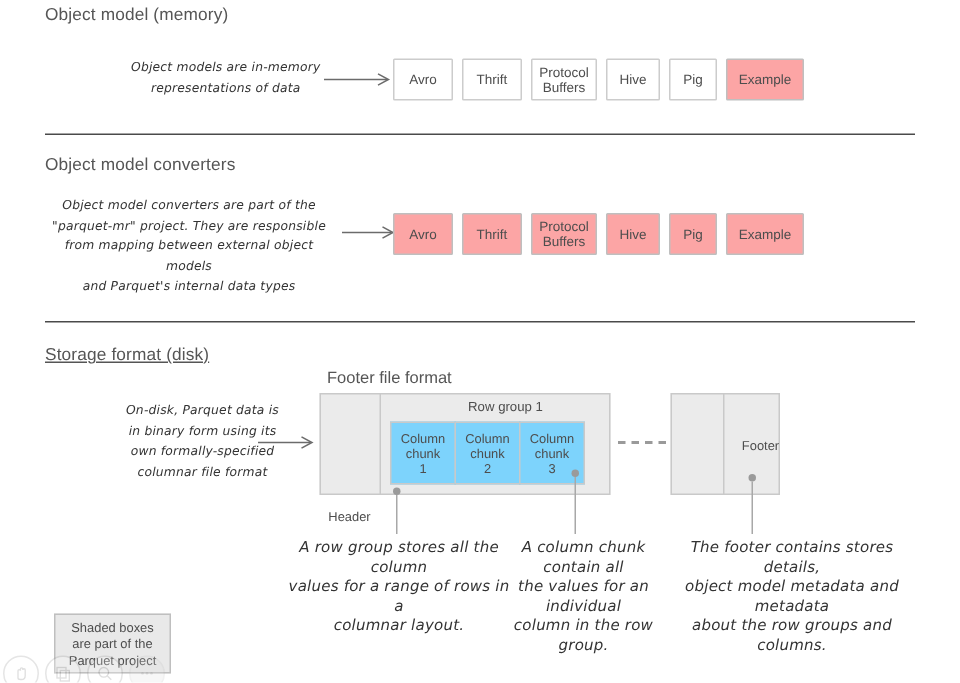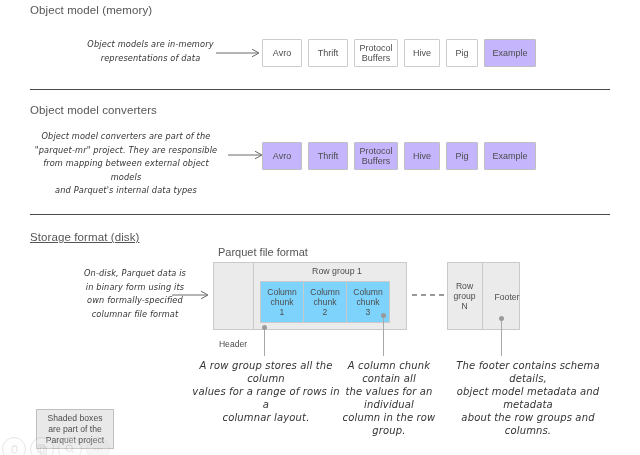--- a/index.html
+++ b/index.html
@@ -66,21 +66,21 @@
     align-items: center;
     justify-content: center;
     text-align: center;
     font-family: "Liberation Sans", sans-serif;
     font-size: 9px;
     color: #4d4d4d;
     line-height: 10.5px;
     border-radius: 1px;
   }
   .box.shaded {
-    background: #c4b5fd;
+    background: #fca5a5;
     border-color: #bfbfbf;
   }
   
   .pq-title {
     position: absolute;
     font-family: "Liberation Sans", sans-serif;
     font-size: 11px;
     color: #555555;
     white-space: nowrap;
   }
@@ -263,21 +263,21 @@
   <div class="hand" style="left:70px; top:267px; width:130px;">On-disk, Parquet data is
 in binary form using its
 own formally-specified
 columnar file format</div>
 
   <svg class="arrow" style="left:172px; top:288px;" width="42" height="14" viewBox="0 0 42 14">
     <line x1="0" y1="7" x2="35" y2="7" stroke="#6b6b6b" stroke-width="1"></line>
     <polyline points="29,3.2 36,7 29,10.8" fill="none" stroke="#6b6b6b" stroke-width="1"></polyline>
   </svg>
 
-  <div class="pq-title" style="left:218px; top:246px;">Parquet file format</div>
+  <div class="pq-title" style="left:218px; top:246px;">Footer file format</div>
 
   <div class="pq-block" style="left:213px; top:262px; width:194px; height:68px;"></div>
 
   <div class="pq-sep" style="left:253px; top:262px; height:68px;"></div>
 
   <div class="pq-cell" style="left:213px; top:286px; width:40px; height:22px;margin-top:47px;">
     <span>Header</span>
   </div>
 
   <div class="rowgroup-label" style="left:253px; top:266px; width:168px;">Row group 1</div>
@@ -301,25 +301,20 @@
   <div class="dash-link" style="left:412px; top:294px;">
     <i></i>
       <i></i>
       <i></i>
       <i></i>
   </div>
 
   <div class="pq-block" style="left:447px; top:262px; width:73px; height:68px;"></div>
   <div class="pq-sep" style="left:482px; top:262px; height:68px;"></div>
 
-  <div class="pq-cell" style="left:447px; top:278px; width:35px; height:36px;">
-    <span style="white-space:pre-line">Row
-group
-N</span>
-  </div>
   <div class="pq-cell" style="left:482px; top:286px; width:50px; height:22px;">
     <span>Footer</span>
   </div>
 
   <div class="dot" style="left:262px; top:325px;"></div>
   <div class="leader" style="left:264px; top:330px; height:26px;"></div>
 
   <div class="dot" style="left:381px; top:313px;"></div>
   <div class="leader" style="left:383px; top:318px; height:38px;"></div>
 
@@ -327,21 +322,21 @@
   <div class="leader" style="left:501px; top:321px; height:35px;"></div>
 
   <div class="hand small" style="left:192px; top:359px; width:148px;">A row group stores all the column
 values for a range of rows in a
 columnar layout.</div>
 
   <div class="hand small" style="left:330px; top:359px; width:118px;">A column chunk contain all
 the values for an individual
 column in the row group.</div>
 
-  <div class="hand small" style="left:452px; top:359px; width:152px;">The footer contains schema details,
+  <div class="hand small" style="left:452px; top:359px; width:152px;">The footer contains stores details,
 object model metadata and metadata
 about the row groups and columns.</div>
 
   <div class="legend" style="left:36px; top:409px; width:78px; height:40px;">
     <span>Shaded boxes are part of the Parquet project</span>
   </div>
 
   <div class="toolbar">
     <div class="tool-btn">
       <svg width="12" height="12" viewBox="0 0 12 12">

